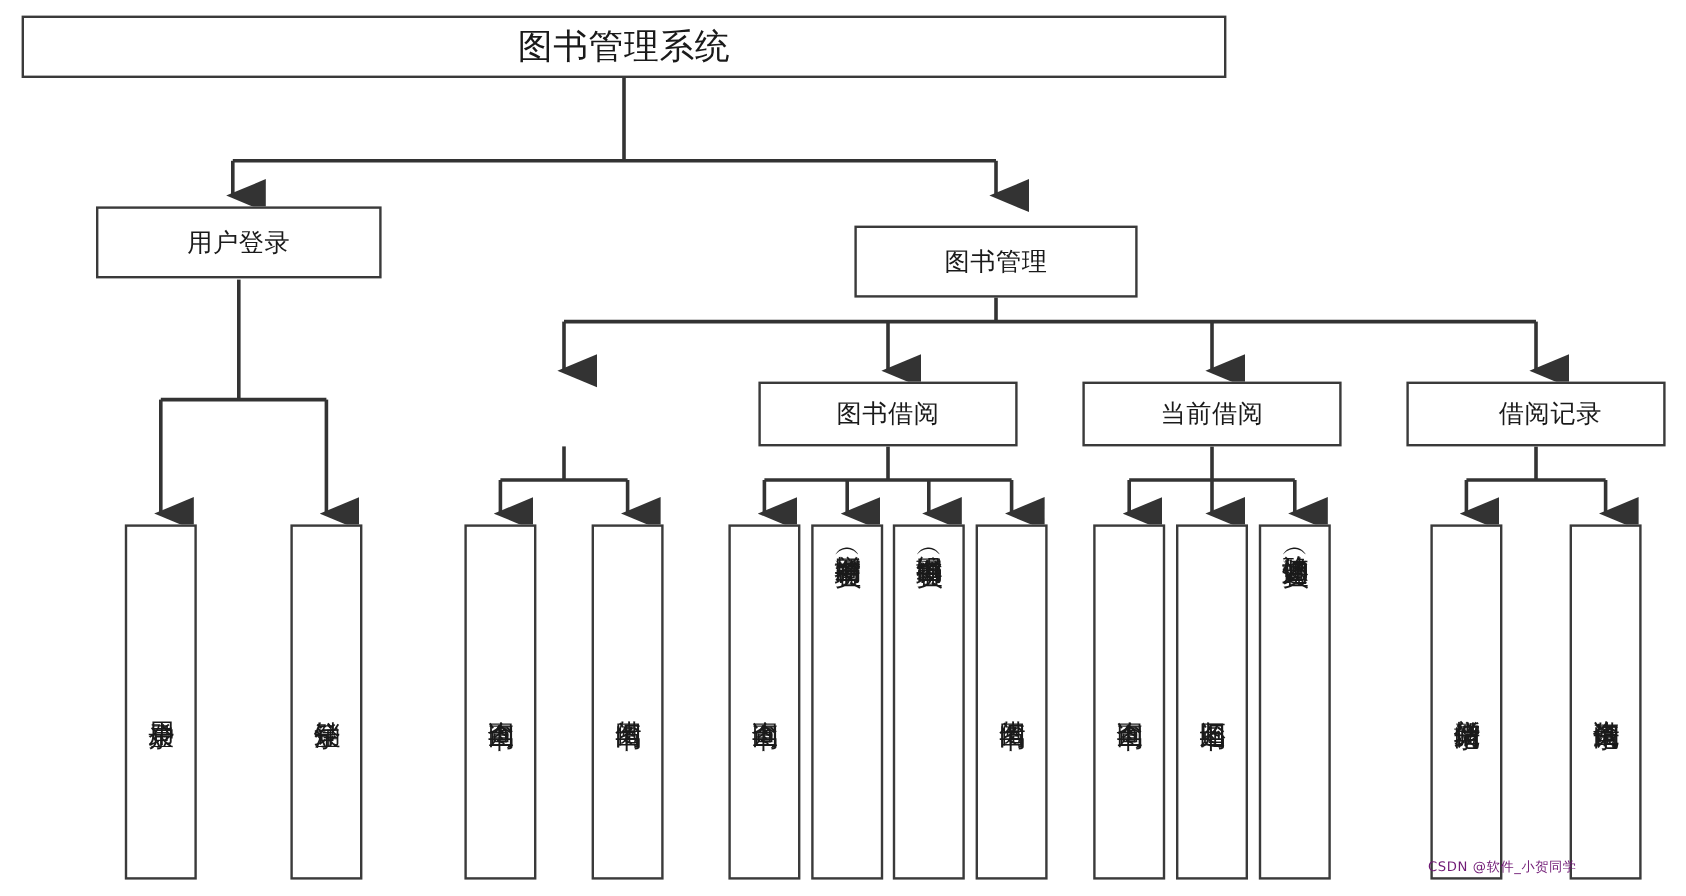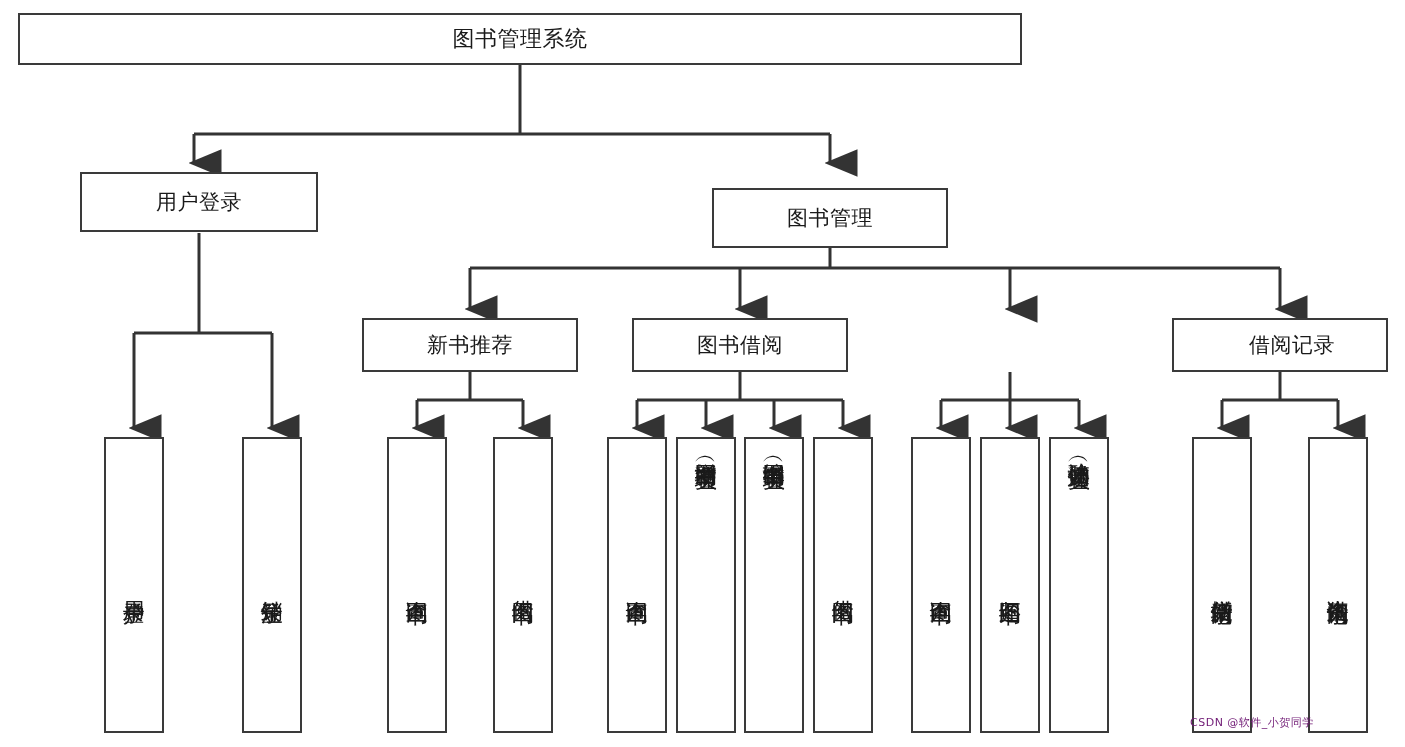--- a/index.html
+++ b/index.html
@@ -40,21 +40,21 @@
     text-align: center;
     line-height: 1.35;
     letter-spacing: 0.5px;
   }
   
   .node.horiz .label {
     font-size: 21px;
     writing-mode: horizontal-tb;
   }
   .node.root .label {
-    font-size: 22px;
+    font-size: 29px;
   }
   
   .node.vert {
     align-items: flex-start;
     justify-content: center;
     padding-top: 6px;
   }
   .node.vert .label {
     writing-mode: vertical-rl;
     text-orientation: upright;
@@ -135,26 +135,26 @@
     <span class="label">图书管理系统</span>
   </div>
 
   <div class="node horiz" style="left:80px; top:172px; width:238px; height:60px;">
     <span class="label">用户登录</span>
   </div>
   <div class="node horiz" style="left:712px; top:172px; width:236px; height:60px;margin-top:16px;">
     <span class="label">图书管理</span>
   </div>
 
-  <div class="node horiz" style="left:362px; top:318px; width:216px; height:54px;">
-    <span class="label">新书推荐</span>
-  </div>
   <div class="node horiz" style="left:632px; top:318px; width:216px; height:54px;">
     <span class="label">图书借阅</span>
   </div>
+  <div class="node horiz" style="left:902px; top:318px; width:216px; height:54px;">
+    <span class="label">当前借阅</span>
+  </div>
   <div class="node horiz" style="left:1172px; top:318px; width:216px; height:54px;padding-left:24px;">
     <span class="label">借阅记录</span>
   </div>
 
   <div class="node vert mid" style="left:104px; top:437px; width:60px; height:296px;">
     <span class="label">用户登录</span>
   </div>
   <div class="node vert mid" style="left:242px; top:437px; width:60px; height:296px;">
     <span class="label">注销登录</span>
   </div>

